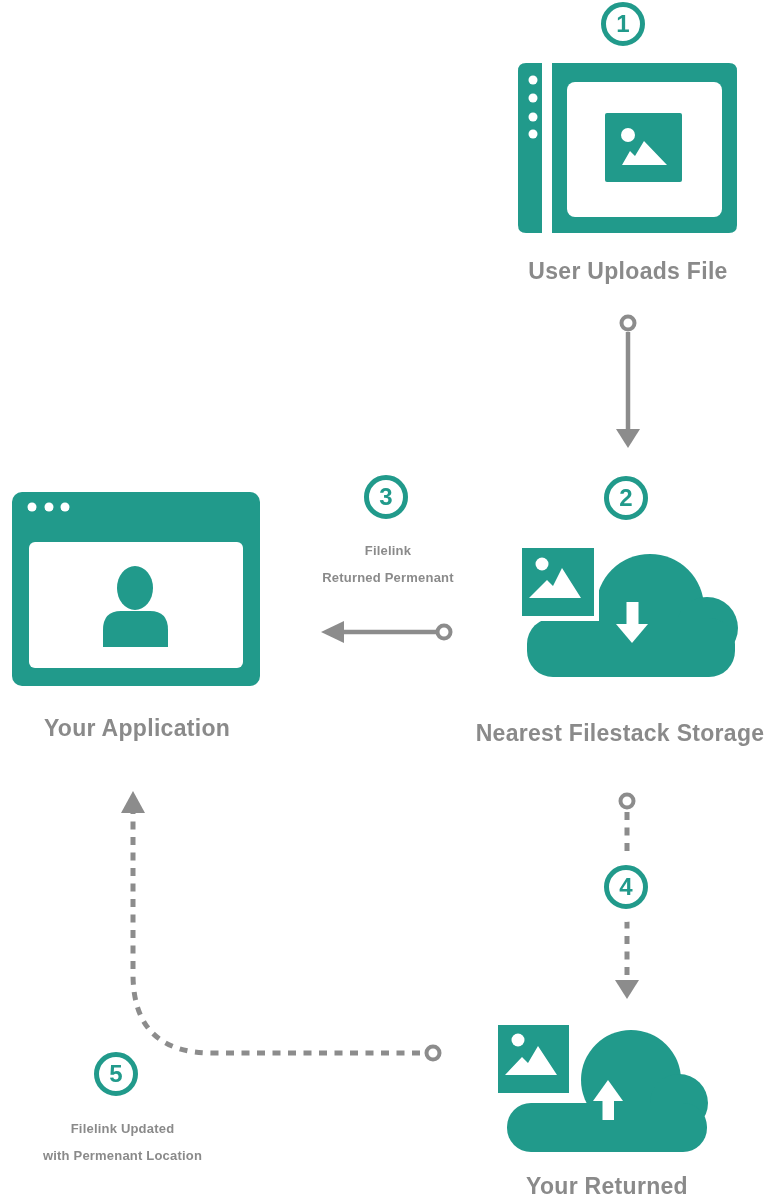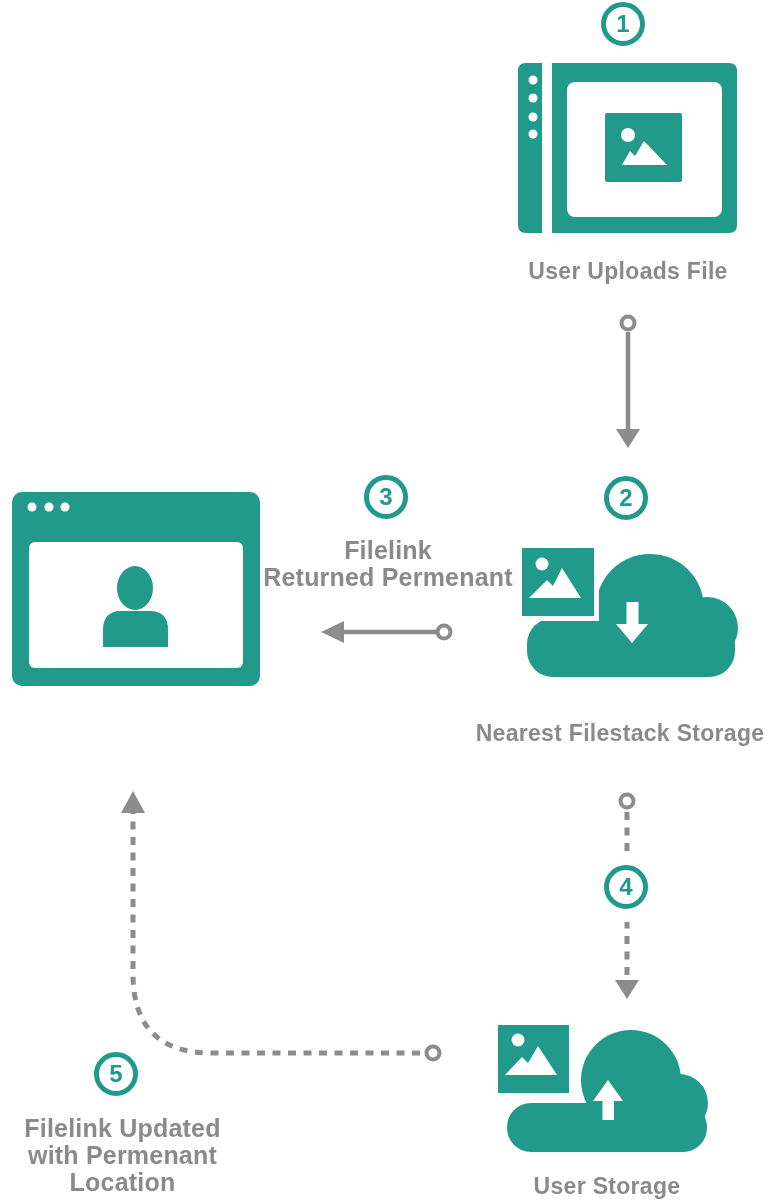--- a/index.html
+++ b/index.html
@@ -23,21 +23,21 @@
     font-weight:bold;font-size:24px;line-height:1;
     font-family:"Liberation Sans",sans-serif;
   }
   .node-label{
     position:absolute;text-align:center;white-space:nowrap;
     color:var(--text-gray);font-weight:bold;font-size:23px;
     letter-spacing:.3px;font-family:"Liberation Sans",sans-serif;
   }
   .step-text{
     position:absolute;text-align:center;
-    color:var(--text-gray);font-weight:bold;font-size:25px;line-height:27px;
+    color:var(--text-gray);font-weight:bold;font-size:13px;line-height:27px;
     letter-spacing:.2px;font-family:"Liberation Sans",sans-serif;
   }
   .fill-teal{fill:var(--teal);}
   .fill-white{fill:#fff;}
   .sq-outline{fill:var(--teal);stroke:#fff;stroke-width:5;}
   .arrow-line{stroke:var(--arrow-gray);stroke-width:4.5;fill:none;}
   .arrow-dash{stroke:var(--arrow-gray);stroke-width:5;fill:none;stroke-dasharray:8 7.5;}
   .arrow-head{fill:var(--arrow-gray);}
   .origin-dot{fill:#fff;stroke:var(--arrow-gray);stroke-width:4;}
   .halo{fill:#fff;}
@@ -124,39 +124,40 @@
   <svg class="abs" style="left:12px;top:492px;" width="248" height="194" viewBox="0 0 248 194">
     <rect class="fill-teal" x="0" y="0" width="248" height="194" rx="10"></rect>
     <circle class="fill-white" cx="20" cy="15" r="4.5"></circle>
     <circle class="fill-white" cx="37" cy="15" r="4.5"></circle>
     <circle class="fill-white" cx="53" cy="15" r="4.5"></circle>
     <rect class="fill-white" x="17" y="50" width="214" height="126" rx="6"></rect>
     <ellipse class="fill-teal" cx="123" cy="96" rx="18" ry="22"></ellipse>
     <path class="fill-teal" d="M91,155 V138 Q91,119 109,119 H138 Q156,119 156,138 V155 Z"></path>
   </svg>
 
+  <div class="node-label" style="left:0px;top:715px;width:274px;">Your Application</div>
 
   <div class="badge" style="left:604px;top:865px;">
     <span>4</span>
   </div>
 
   <svg class="abs" style="left:493px;top:1018px;" width="230" height="140" viewBox="0 0 230 140">
     <g>
       <circle class="fill-teal" cx="138" cy="62" r="50"></circle>
       <circle class="fill-teal" cx="186" cy="85" r="29"></circle>
       <rect class="fill-teal" x="14" y="85" width="200" height="49" rx="24"></rect>
     </g>
     <polygon class="fill-white" points="100,83 130,83 115,62"></polygon>
     <rect class="fill-white" x="109.5" y="81" width="11.5" height="21"></rect>
     <rect class="sq-outline" x="2.5" y="4.5" width="76" height="73"></rect>
     <circle class="fill-white" cx="25" cy="22" r="6.5"></circle>
     <polygon class="fill-white" points="12,57 29,39 35,45 45,28 64,57"></polygon>
   </svg>
 
-  <div class="node-label" style="left:457px;top:1173px;width:300px;">User Storage</div>
+  <div class="node-label" style="left:457px;top:1173px;width:300px;">Your Returned</div>
 
   <div class="badge" style="left:94px;top:1052px;">
     <span>5</span>
   </div>
   <div class="step-text" style="left:-10px;top:1115px;width:265px;">
     <div>Filelink Updated</div>
     <div>with Permenant Location</div>
   </div>
 
 </div>

